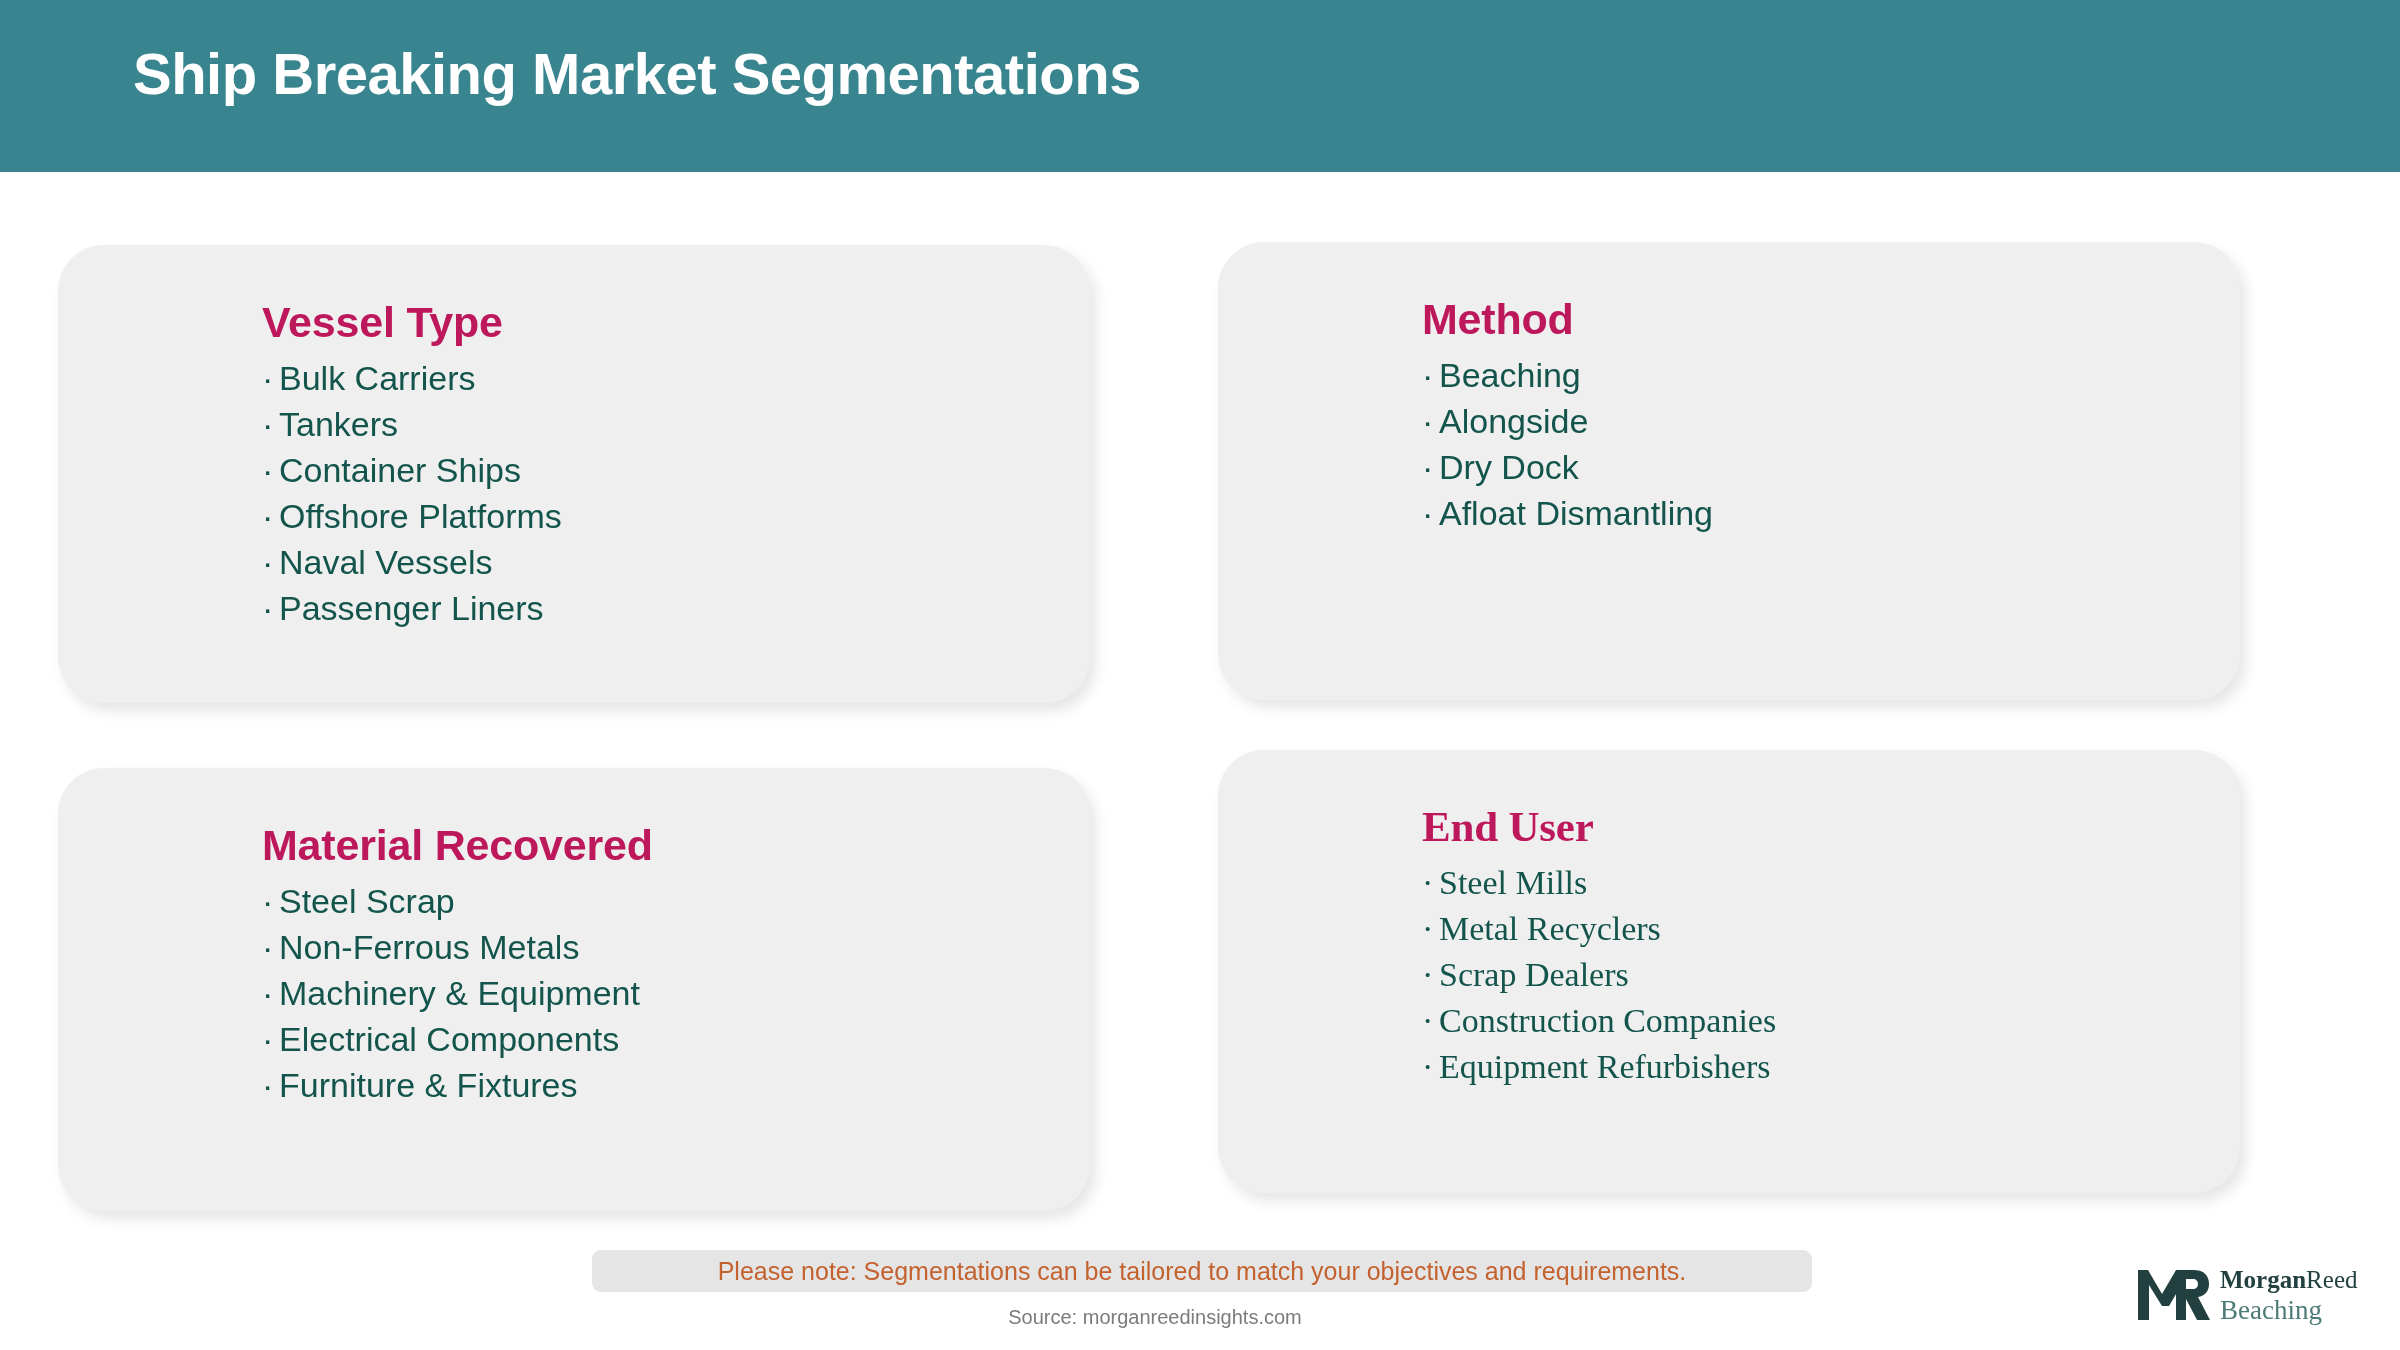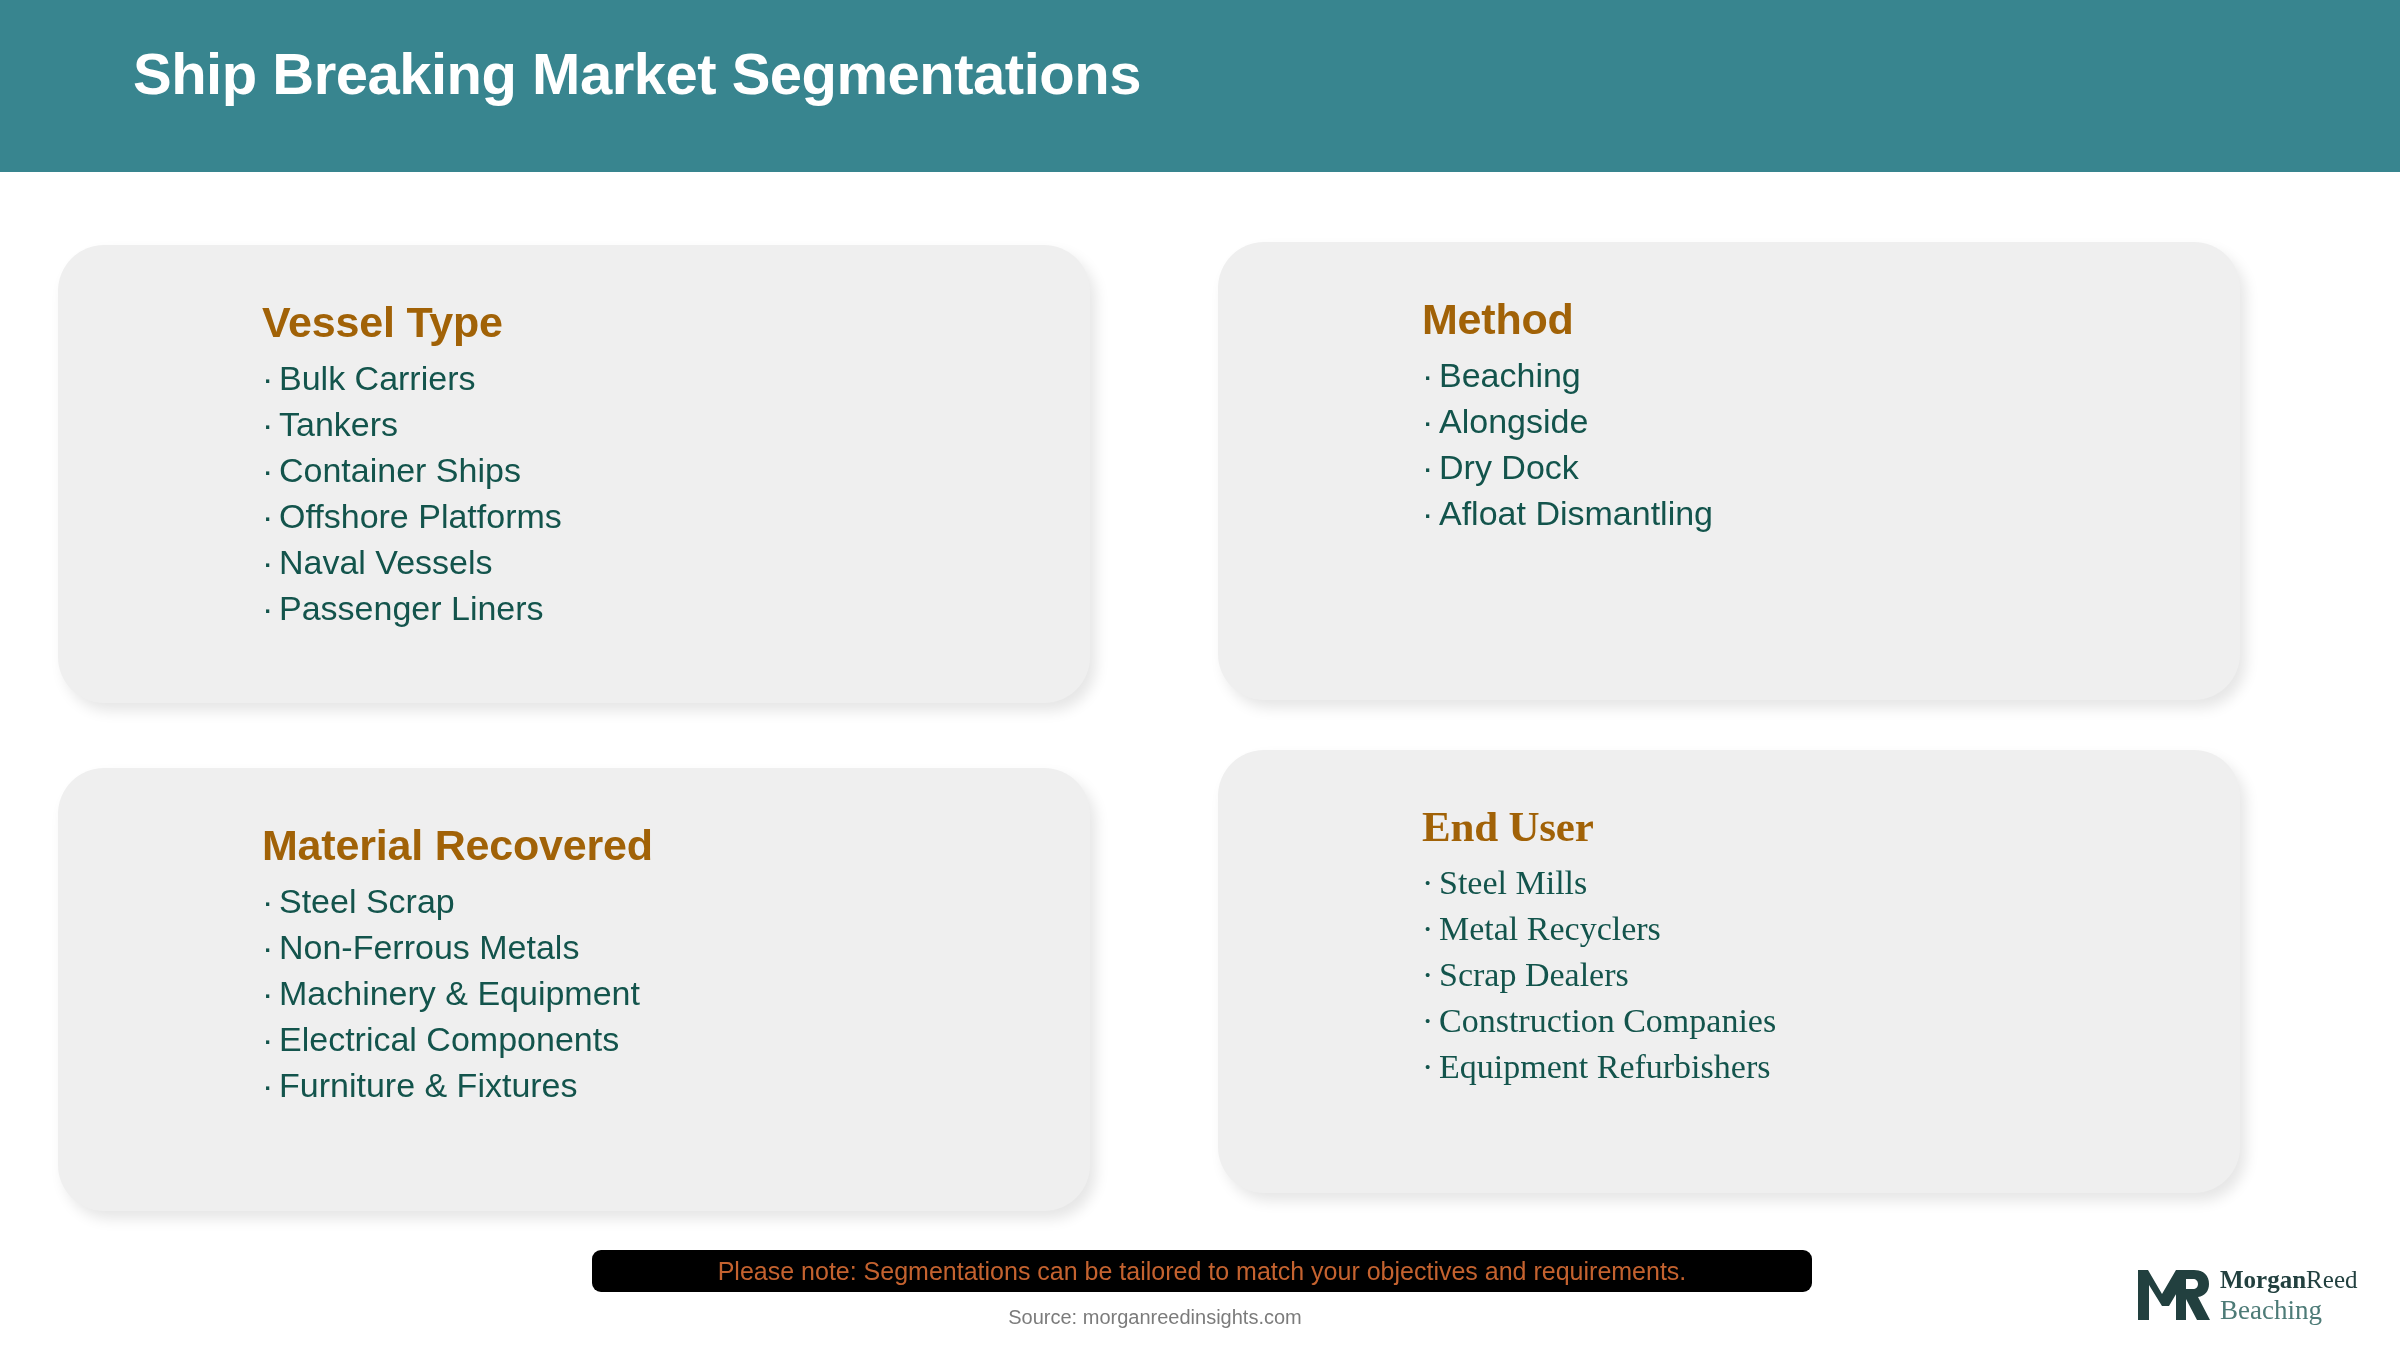--- a/index.html
+++ b/index.html
@@ -58,21 +58,21 @@
 
   .card-inner {
     position: absolute;
     left: 204px;
     top: 50px;
     right: 40px;
   }
   .card-title {
     font-size: 43px;
     font-weight: bold;
-    color: #a16207;
+    color: #be185d;
     letter-spacing: -0.2px;
     line-height: 54px;
     margin: 0 0 6px 0;
     white-space: nowrap;
   }
   .card-list {
     list-style: none;
     margin: 0;
     padding: 0;
   }
@@ -92,21 +92,21 @@
     font-size: 34px;
   }
 
   
   .note-box {
     position: absolute;
     left: 592px;
     top: 1250px;
     width: 1220px;
     height: 42px;
-    background: #000000;
+    background: #e5e5e5;
     border-radius: 9px;
     display: flex;
     align-items: center;
     justify-content: center;
   }
   .note-text {
     font-size: 25px;
     color: #C4622F;
     line-height: 30px;
     white-space: nowrap;

